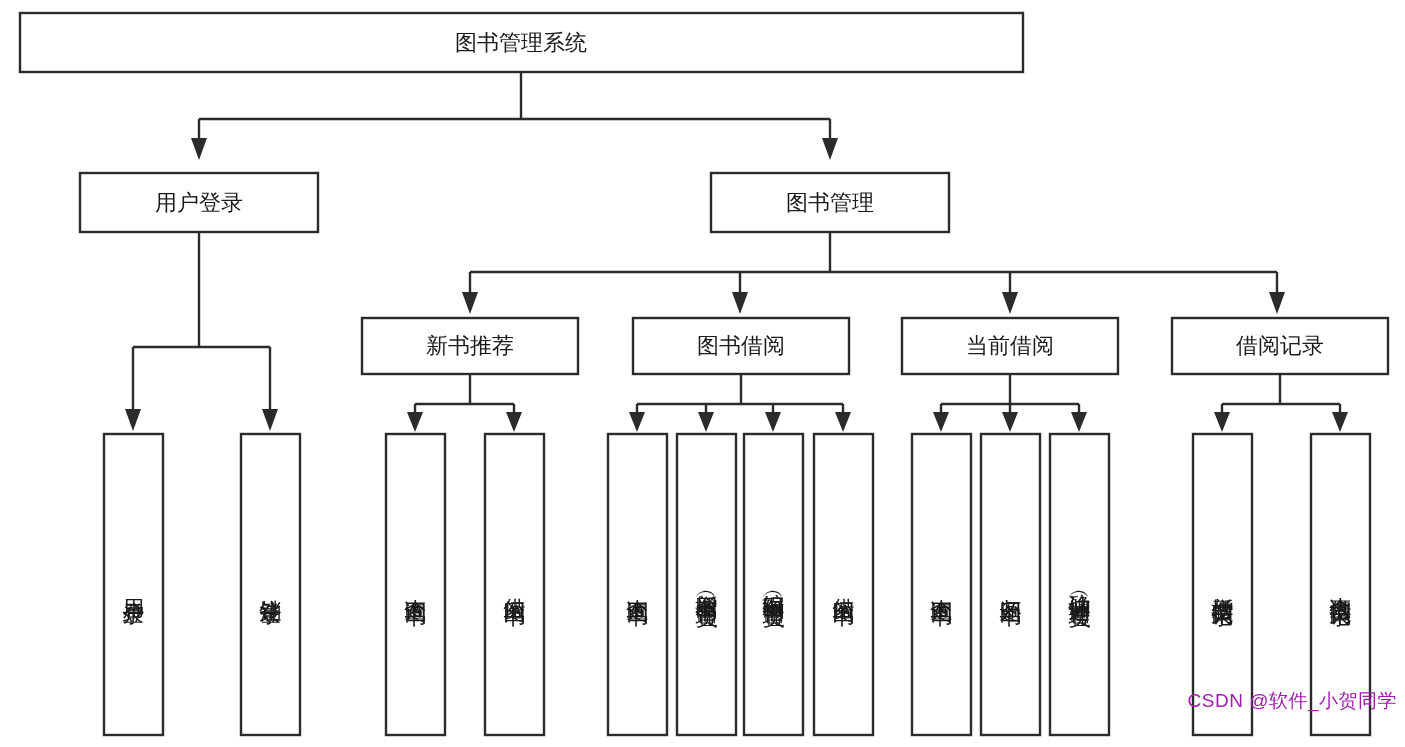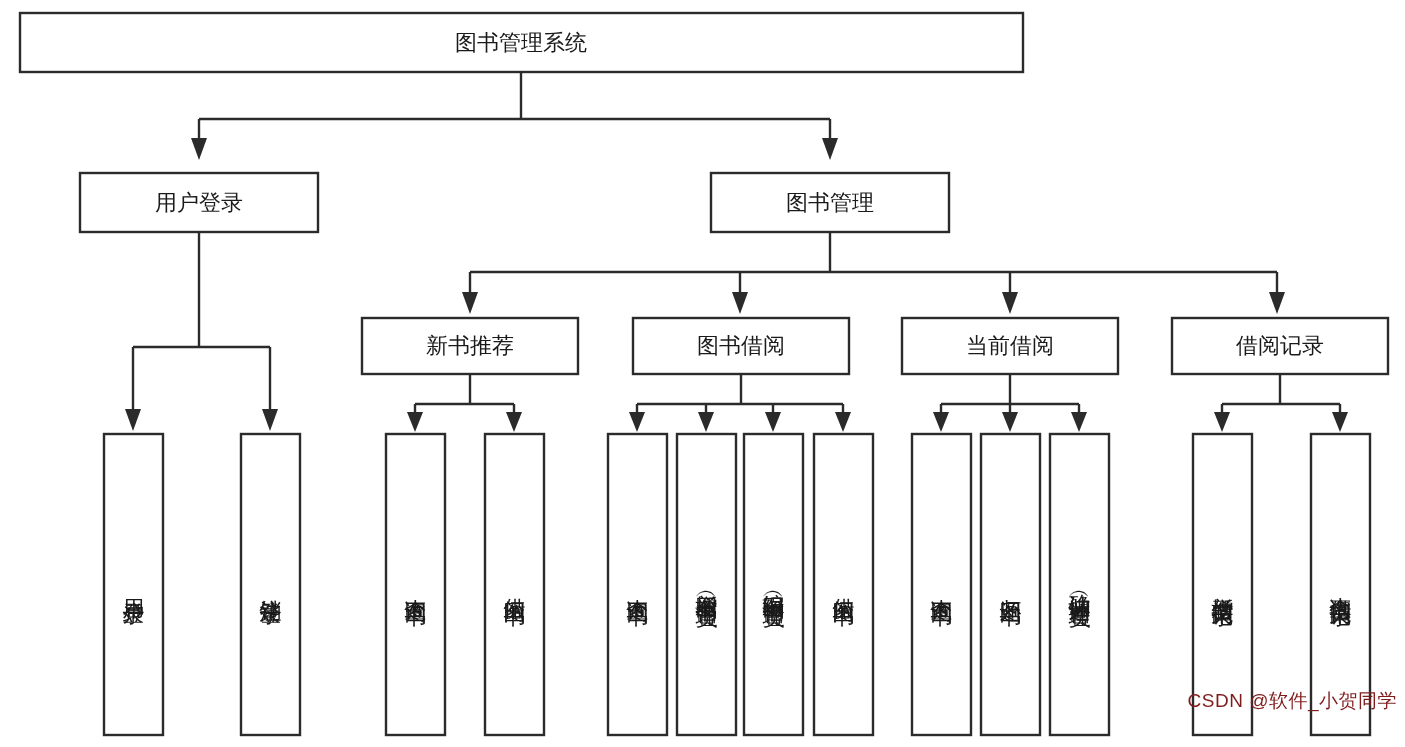--- a/index.html
+++ b/index.html
@@ -64,21 +64,21 @@
     letter-spacing: 2px;
     line-height: 1;
     white-space: nowrap;
   }
   .watermark {
     position: absolute;
     right: 8px;
     bottom: 4px;
     font-family: "Liberation Sans", "DejaVu Sans", sans-serif;
     font-size: 19px;
-    color: #7f1d1d;
+    color: #a21caf;
     letter-spacing: 0.5px;
     white-space: nowrap;
   }
 </style>
 </head>
 <body>
 
 <div id="diagram-root">
 
   <svg class="flow" viewBox="0 0 1405 747">

